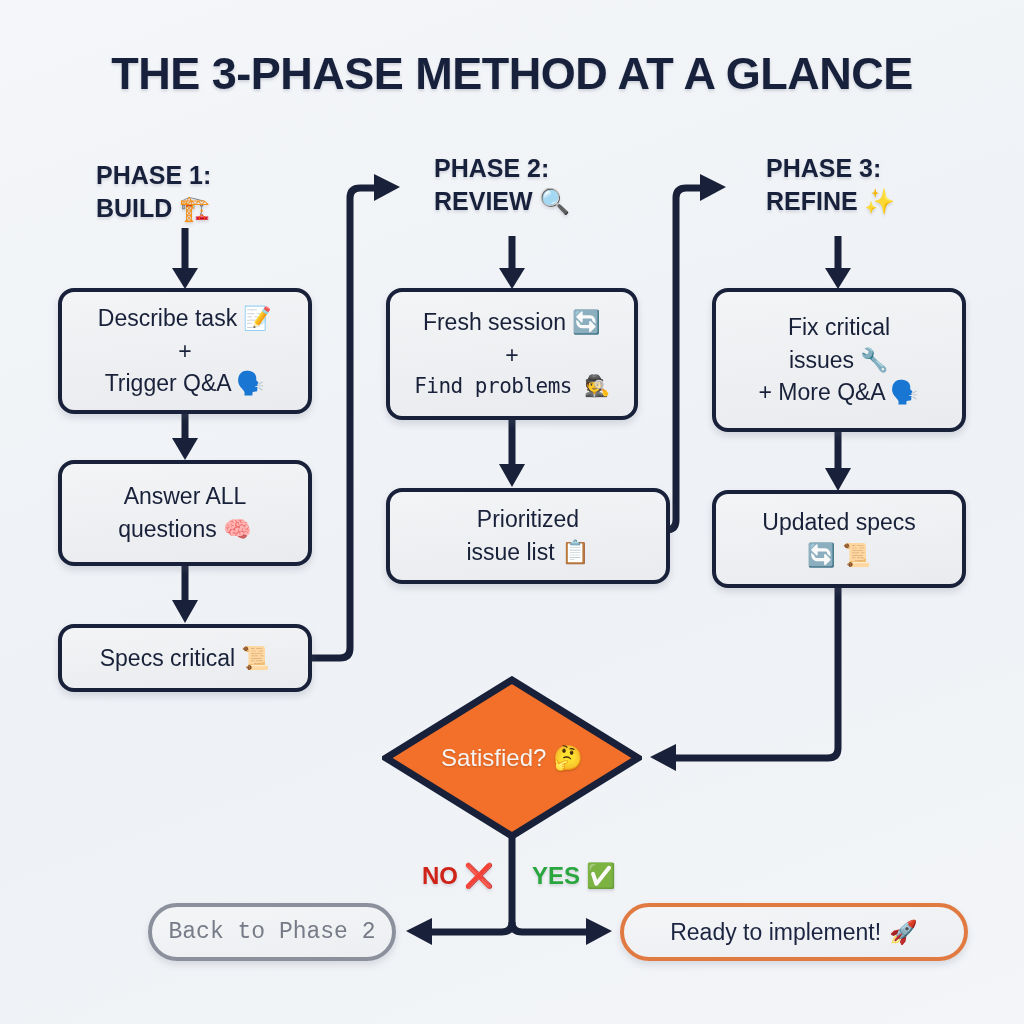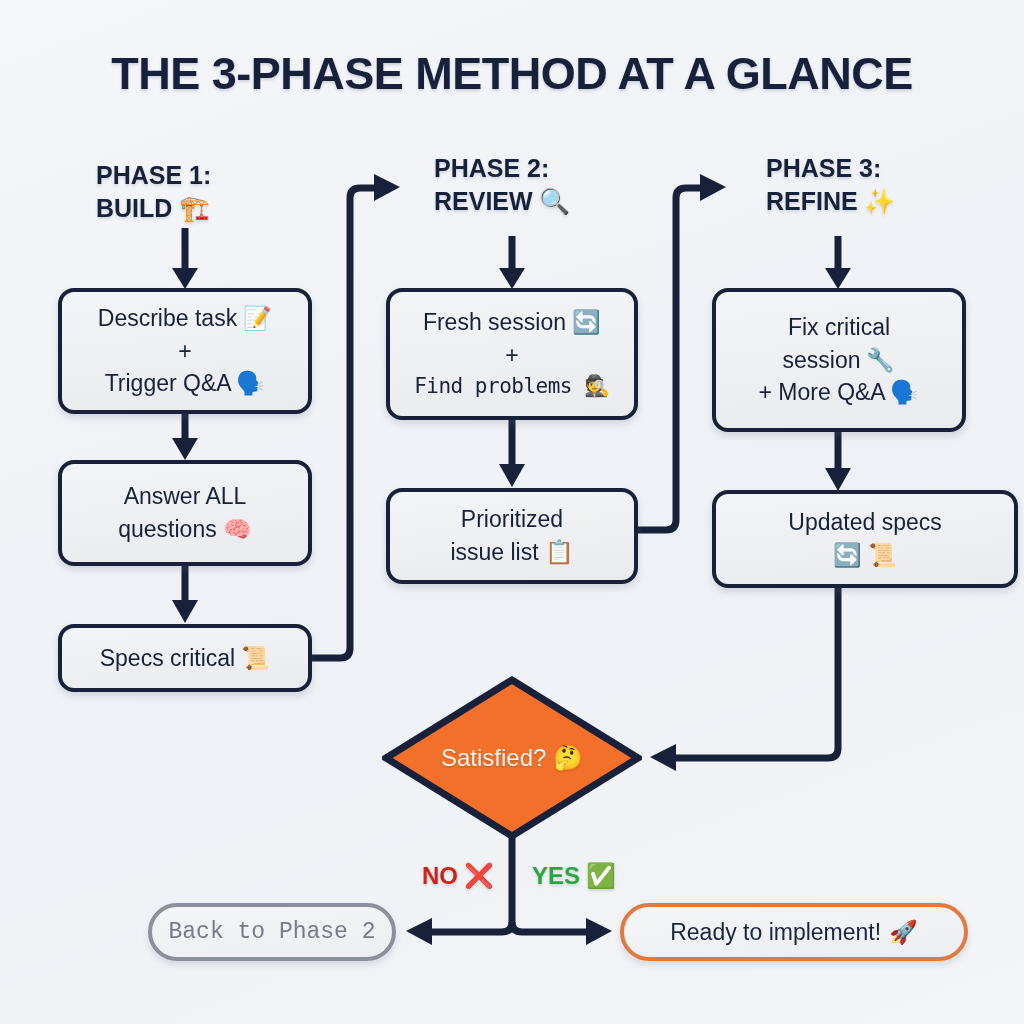--- a/index.html
+++ b/index.html
@@ -257,41 +257,41 @@
       <span>Fresh session</span>
       <span class="emoji">🔄</span>
     </span>
     <span class="line plus">+</span>
     <span class="line mono">
       <span>Find problems</span>
       <span class="emoji">🕵️</span>
     </span>
   </div>
 
-  <div class="node" style="left:386px; top:488px; width:252px; height:96px;">
+  <div class="node" style="left:386px; top:488px; width:284px; height:96px;">
     <span class="line">Prioritized</span>
     <span class="line">
       <span>issue list</span>
       <span class="emoji">📋</span>
     </span>
   </div>
 
   <div class="node" style="left:712px; top:288px; width:254px; height:144px;">
     <span class="line">Fix critical</span>
     <span class="line">
-      <span>session</span>
+      <span>issues</span>
       <span class="emoji">🔧</span>
     </span>
     <span class="line">
       <span>+ More Q&amp;A</span>
       <span class="emoji">🗣️</span>
     </span>
   </div>
 
-  <div class="node" style="left:712px; top:490px; width:306px; height:98px;">
+  <div class="node" style="left:712px; top:490px; width:254px; height:98px;">
     <span class="line">Updated specs</span>
     <span class="line">
       <span class="emoji">🔄</span>
       <span class="emoji">📜</span>
     </span>
   </div>
 
   <div class="diamond-wrap" style="left:382px; top:676px; width:260px; height:164px;">
     <svg class="diamond-shape" viewBox="0 0 260 164" preserveAspectRatio="none">
       <polygon points="130,4 256,82 130,160 4,82" fill="#f2702a" stroke="#182139" stroke-width="7"></polygon>

